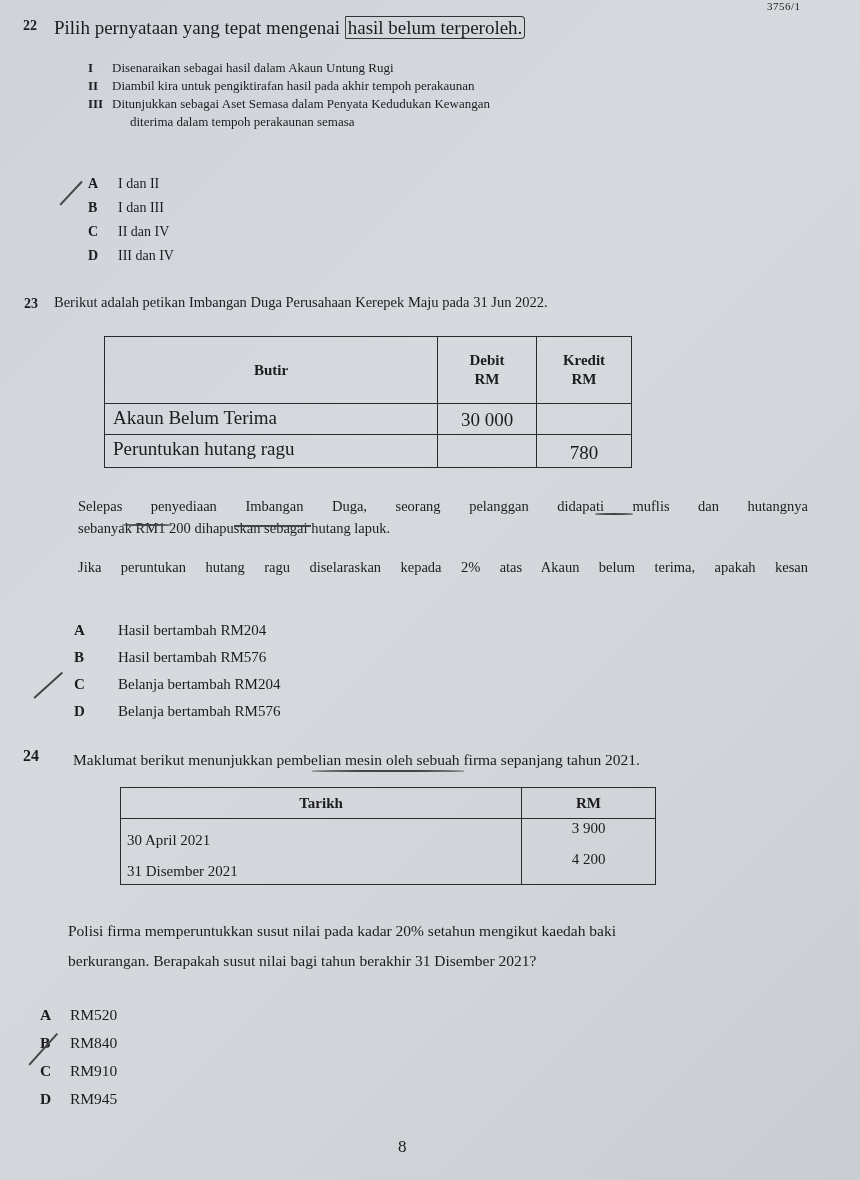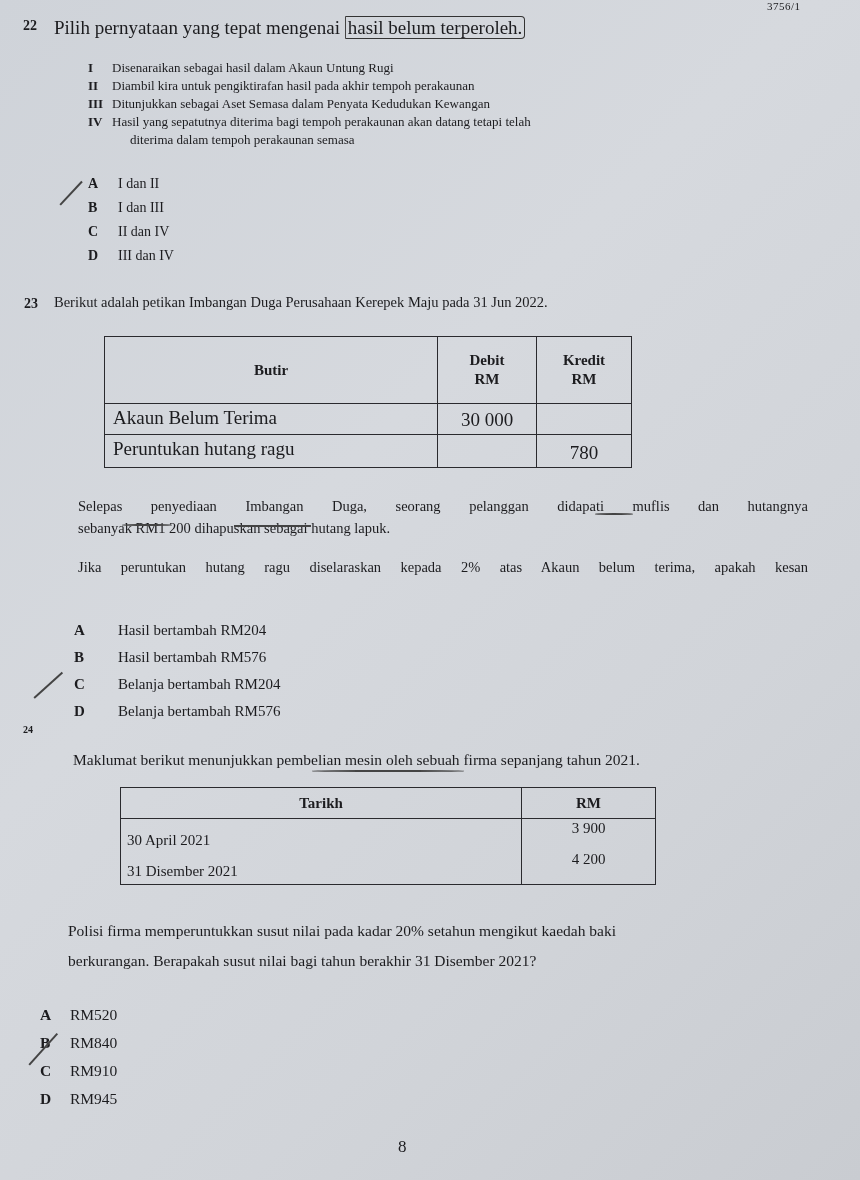--- a/index.html
+++ b/index.html
@@ -40,23 +40,20 @@
 
 <div class="abs" style="left:88px; top:58px; line-height:17px;">
   <div>
     <span class="stmt-label">I</span><span class="stmt-text">Disenaraikan sebagai hasil dalam Akaun Untung Rugi</span>
   </div>
   <div>
     <span class="stmt-label">II</span><span class="stmt-text">Diambil kira untuk pengiktirafan hasil pada akhir tempoh perakaunan</span>
   </div>
   <div>
     <span class="stmt-label">III</span><span class="stmt-text">Ditunjukkan sebagai Aset Semasa dalam Penyata Kedudukan Kewangan</span>
-  </div>
-  <div>
-    <span class="stmt-label">IV</span><span class="stmt-text">Hasil yang sepatutnya diterima bagi tempoh perakaunan akan datang tetapi telah</span>
   </div>
   <div style="padding-left:42px;">
     <span class="stmt-text">diterima dalam tempoh perakaunan semasa</span>
   </div>
 </div>
 
 <div class="abs" style="left:88px; top:172px; font-size:14px; line-height:24px;">
   <div><span class="opt-label" style="width:30px;">A</span><span>I dan II</span></div>
   <div><span class="opt-label" style="width:30px;">B</span><span>I dan III</span></div>
   <div><span class="opt-label" style="width:30px;">C</span><span>II dan IV</span></div>
@@ -106,21 +103,21 @@
 </div>
 
 <div class="abs" style="left:74px; top:617px; font-size:15px; line-height:27px;">
   <div><span class="opt-label" style="width:44px;">A</span><span>Hasil bertambah RM204</span></div>
   <div><span class="opt-label" style="width:44px;">B</span><span>Hasil bertambah RM576</span></div>
   <div><span class="opt-label" style="width:44px;">C</span><span>Belanja bertambah RM204</span></div>
   <div><span class="opt-label" style="width:44px;">D</span><span>Belanja bertambah RM576</span></div>
 </div>
 <div class="tick" style="left:34px; top:697px; width:38px; transform:rotate(-42deg);"></div>
 
-<div class="abs qnum" style="left:23px; top:724px; font-size:10px;">24</div>
+<div class="abs qnum" style="left:23px; top:747px; font-size:16px;">24</div>
 <div class="abs qtext" style="left:73px; top:751px; font-size:15.5px;">Maklumat berikut menunjukkan pembelian mesin oleh sebuah firma sepanjang tahun 2021.</div>
 <div class="abs" style="left:312px; top:770px; width:152px; height:1.5px; background:#444; border-radius:50%;"></div>
 
 <table class="abs t24" style="left:120px; top:787px; width:536px;">
   <tbody>
       <tr style="border-bottom:1.5px solid #2a2a2e;">
     <th style="width:398px;">Tarikh</th>
     <th>RM</th>
   </tr>
   <tr>

